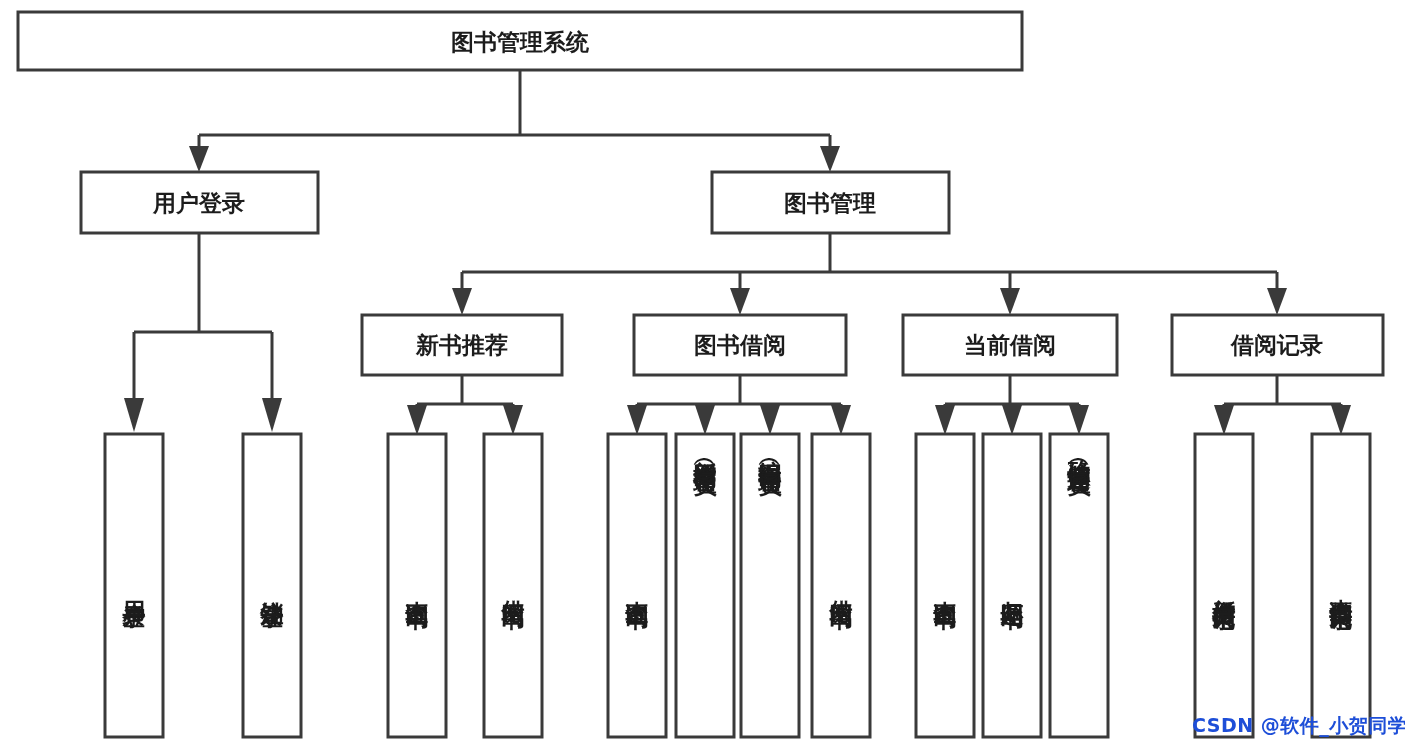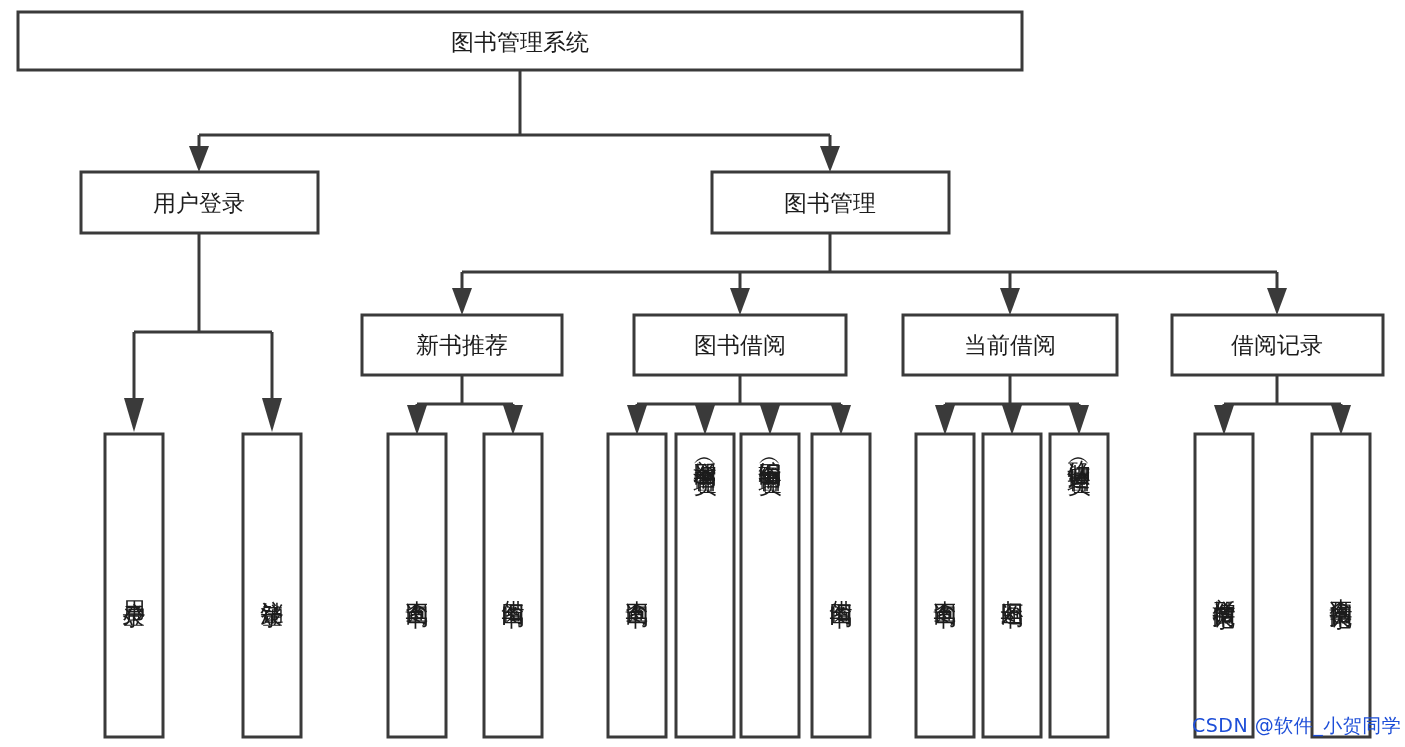--- a/index.html
+++ b/index.html
@@ -9,20 +9,21 @@
   }
   body {
     font-family: "DejaVu Sans", "Liberation Sans", sans-serif;
   }
   #diagram-root {
     position: relative;
     width: 1405px;
     height: 747px;
     background: #ffffff;
     overflow: hidden;
+    font-weight: bold;
   }
   svg.flow {
     position: absolute;
     left: 0;
     top: 0;
     width: 1405px;
     height: 747px;
     display: block;
   }
   .node-rect {

